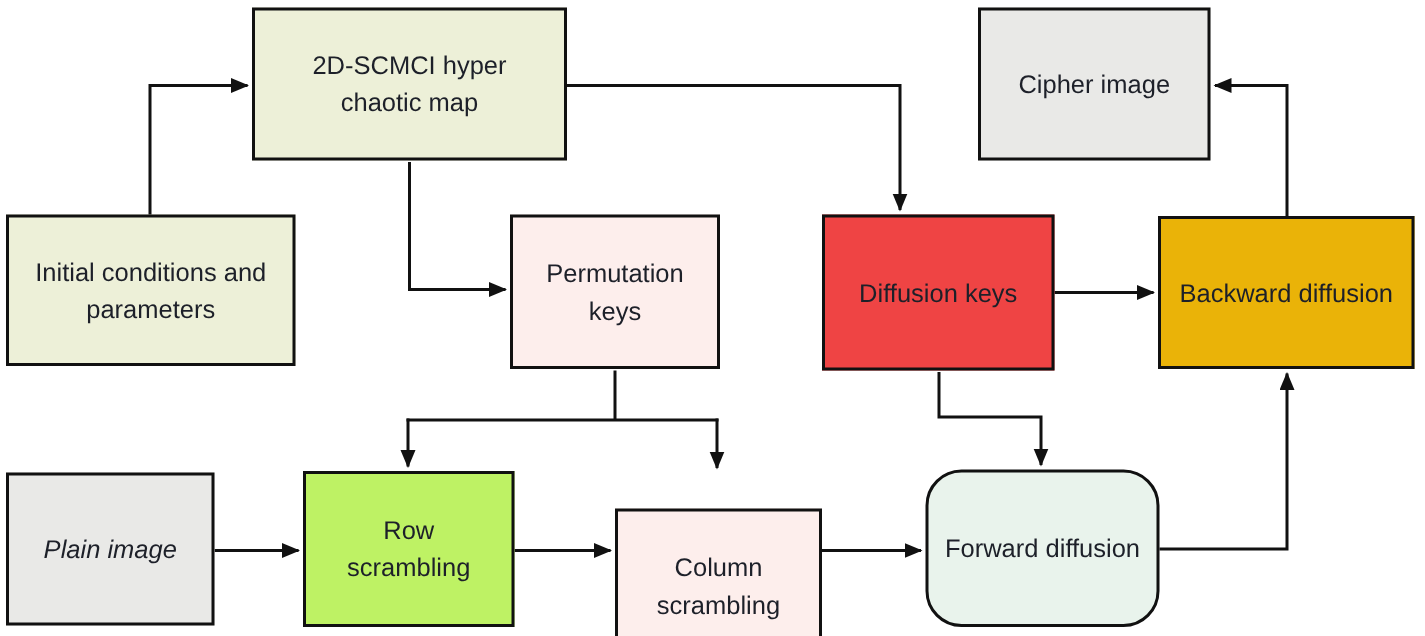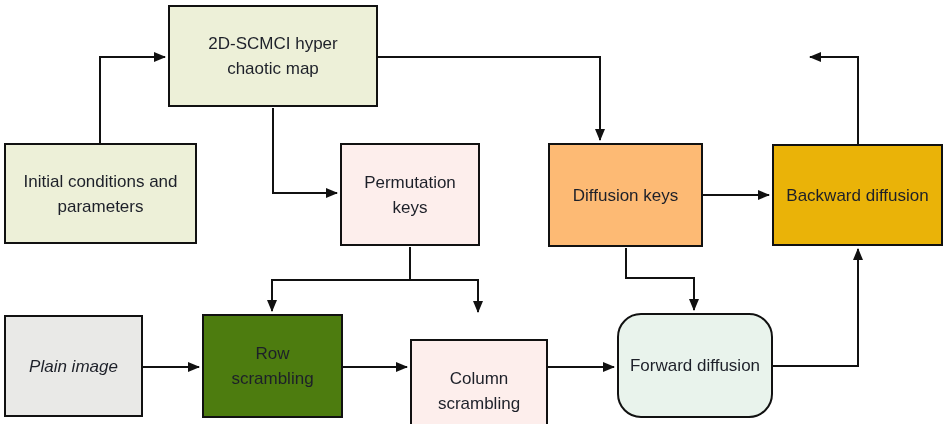--- a/index.html
+++ b/index.html
@@ -70,42 +70,45 @@
     <polyline points="343,367 407,367" marker-end="url(#arr)"></polyline>
     <polyline points="548,367 614,367" marker-end="url(#arr)"></polyline>
     <polyline points="773,366 858,366 858,249" marker-end="url(#arr)"></polyline>
     <polyline points="858,144 858,57 810,57" marker-end="url(#arr)"></polyline>
   </svg>
 
   <div class="node n-scmci" style="background-color: rgb(237, 240, 216);">
     <span>2D-SCMCI hyper chaotic map</span>
   </div>
 
+  <div class="node n-cipher" style="background-color: rgb(233, 233, 231);">
+    <span>Cipher image</span>
+  </div>
 
   <div class="node n-permkeys" style="background-color: rgb(253, 238, 236);">
     <span>Permutation keys</span>
   </div>
 
   <div class="node n-initial" style="background-color: rgb(237, 240, 216);">
     <span>Initial conditions and parameters</span>
   </div>
 
-  <div class="node n-diffkeys" style="background-color: #fdba74;">
+  <div class="node n-diffkeys" style="background-color: #ef4444;">
     <span>Diffusion keys</span>
   </div>
 
   <div class="node n-backward" style="background-color: #eab308;">
     <span>Backward diffusion</span>
   </div>
 
   <div class="node n-plain" style="background-color: rgb(233, 233, 231); font-style: italic;">
     <span>Plain image</span>
   </div>
 
-  <div class="node n-row" style="background-color: #4d7c0f;">
+  <div class="node n-row" style="background-color: #bef264;">
     <span>Row scrambling</span>
   </div>
 
   <div class="node n-column" style="background-color: rgb(253, 238, 236);">
     <span>Column scrambling</span>
   </div>
 
   <div class="node n-forward" style="background-color: rgb(233, 243, 236);">
     <span>Forward diffusion</span>
   </div>

